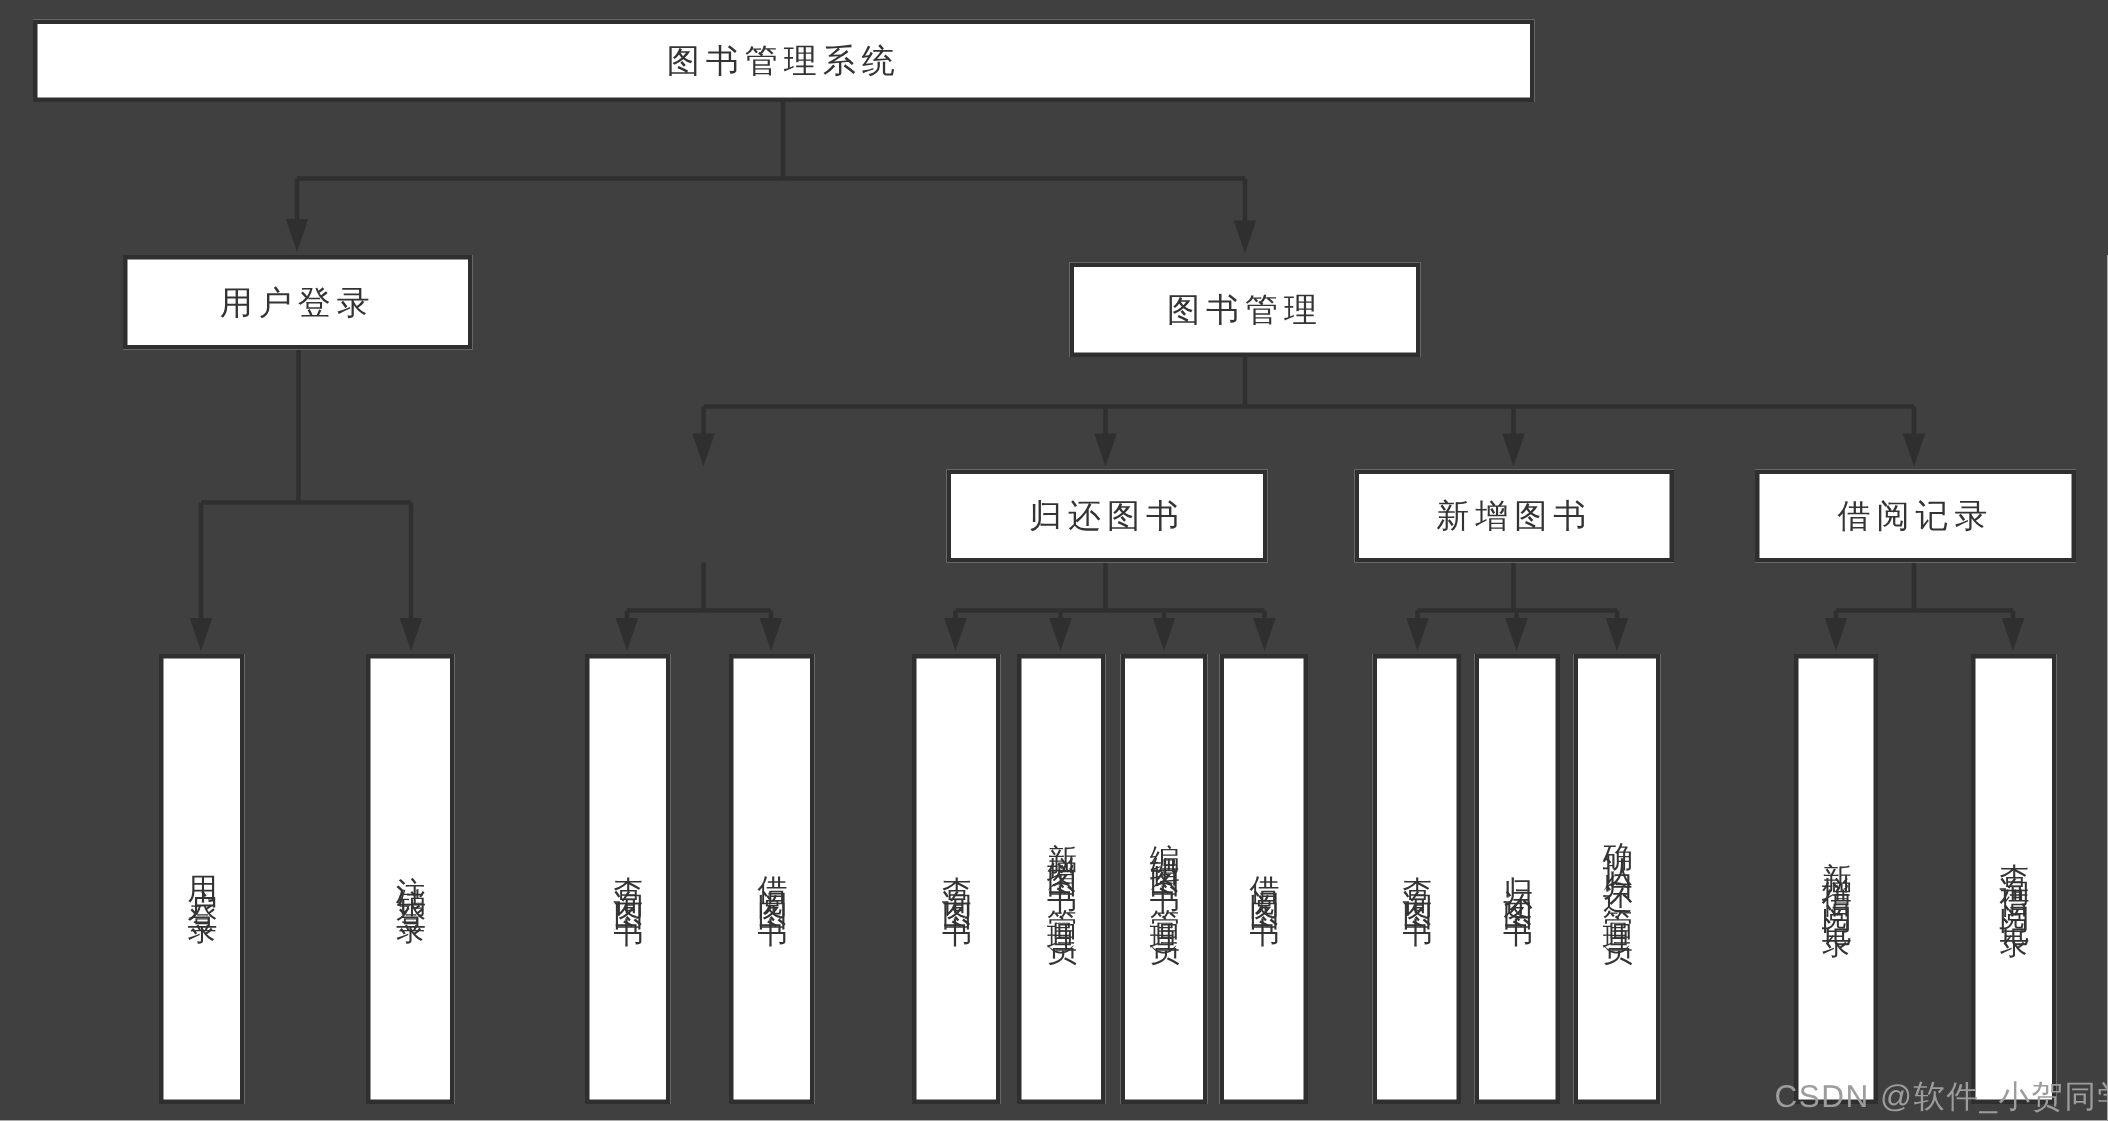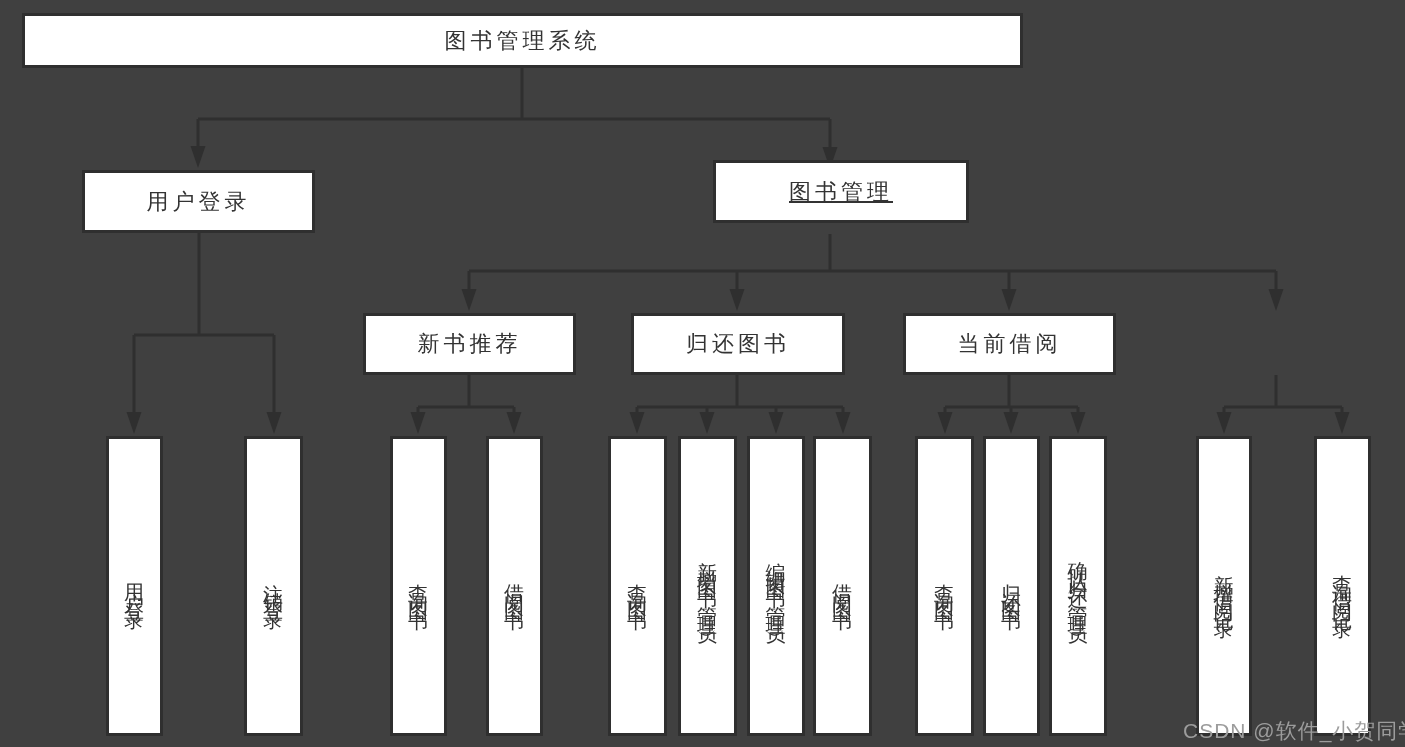--- a/index.html
+++ b/index.html
@@ -86,25 +86,25 @@
     <polygon points="1070.5,412 1085.5,412 1078,434" fill="#2f2f2f" stroke="none"></polygon>
 
     <path d="M1276 375 V407 M1224 407 H1342 M1224 407 V416 M1342 407 V416"></path>
     <polygon points="1216.5,412 1231.5,412 1224,434" fill="#2f2f2f" stroke="none"></polygon>
     <polygon points="1334.5,412 1349.5,412 1342,434" fill="#2f2f2f" stroke="none"></polygon>
   </svg>
 
   <div class="hbox" style="left:22px;top:13px;width:1001px;height:55px;">图书管理系统</div>
 
   <div class="hbox" style="left:82px;top:170px;width:233px;height:63px;">用户登录</div>
-  <div class="hbox" style="left:713px;top:160px;width:256px;height:63px;text-decoration:underline;">图书管理</div>
+  <div class="hbox" style="left:713px;top:175px;width:234px;height:63px;">图书管理</div>
 
-  <div class="hbox" style="left:363px;top:313px;width:213px;height:62px;">新书推荐</div>
   <div class="hbox" style="left:631px;top:313px;width:214px;height:62px;">归还图书</div>
-  <div class="hbox" style="left:903px;top:313px;width:213px;height:62px;">当前借阅</div>
+  <div class="hbox" style="left:903px;top:313px;width:213px;height:62px;">新增图书</div>
+  <div class="hbox" style="left:1170px;top:313px;width:214px;height:62px;">借阅记录</div>
 
   <div class="vbox" style="left:106px;width:57px;">
     <span class="vtext">用户登录</span>
   </div>
   <div class="vbox" style="left:244px;width:59px;">
     <span class="vtext">注销登录</span>
   </div>
 
   <div class="vbox" style="left:390px;width:57px;">
     <span class="vtext">查询图书</span>

